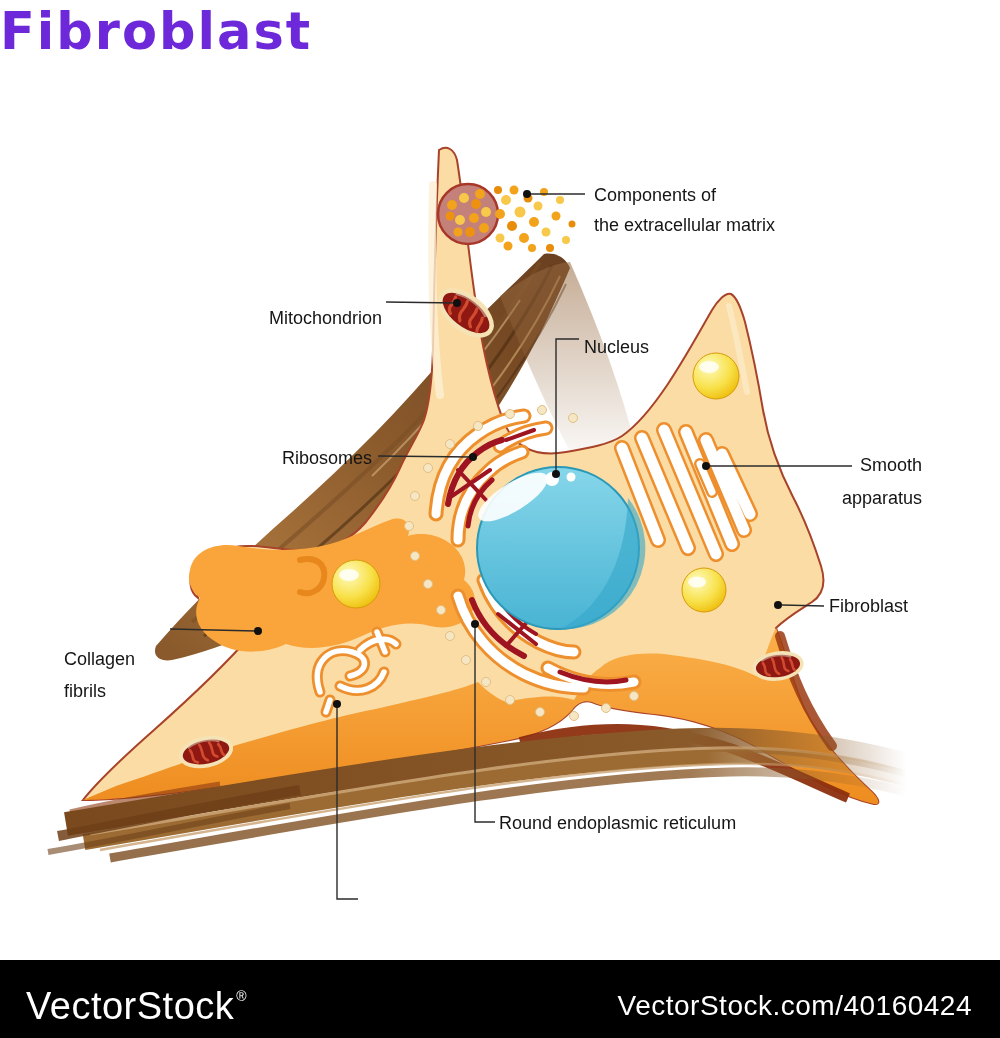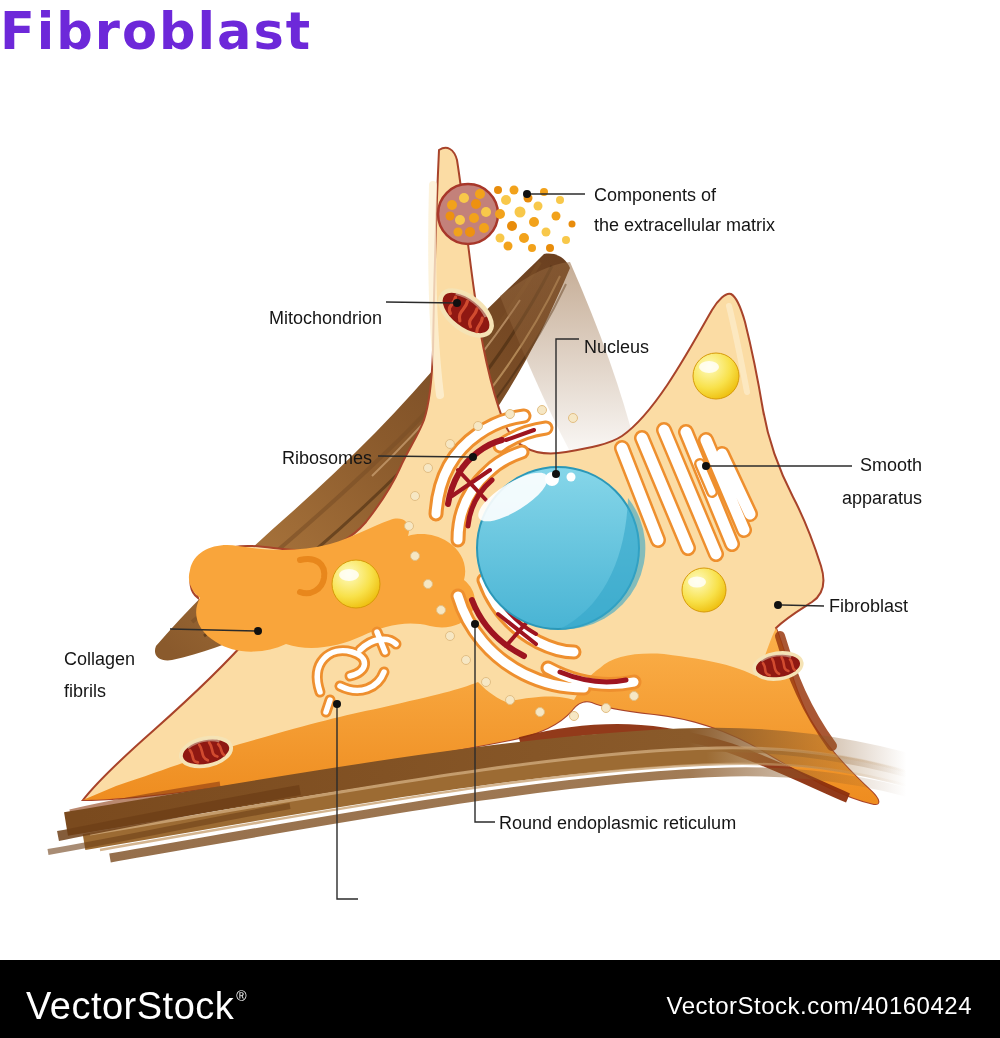--- a/index.html
+++ b/index.html
@@ -11,21 +11,21 @@
   svg.diagram{position:absolute;top:0;left:0;}
   .lbl{position:absolute;font-size:18px;line-height:30px;color:var(--label-text,#151515);
        white-space:nowrap;}
   .lbl.r{text-align:right;}
   .bar{position:absolute;left:0;top:960px;width:1000px;height:78px;
        background:var(--watermark-bg,#000);display:flex;align-items:center;
        justify-content:space-between;box-sizing:border-box;padding:14px 28px 0 26px;
        color:var(--watermark-text,#fff);}
   .brand{font-size:38px;letter-spacing:.5px;}
   .brand sup{font-size:14px;vertical-align:18px;margin-left:2px;}
-  .siteid{font-size:24px;letter-spacing:.5px;}
+  .siteid{font-size:28px;letter-spacing:.5px;}
   .er-o{fill:none;stroke:var(--organelle-outline-orange,#EE8F2E);stroke-width:15;stroke-linecap:round}
   .er-w{fill:none;stroke:#fff;stroke-width:9;stroke-linecap:round}
   .er-r{fill:none;stroke:var(--er-red,#9E1420);stroke-width:6;stroke-linecap:round}
   .er-r2{fill:none;stroke:var(--er-red,#9E1420);stroke-width:4;stroke-linecap:round}
   .golgi-o{fill:none;stroke:var(--organelle-outline-orange,#EE8F2E);stroke-width:16;stroke-linecap:round}
   .golgi-w{fill:none;stroke:#fff;stroke-width:11;stroke-linecap:round}
   .ser-o{fill:none;stroke:var(--organelle-outline-orange,#EE8F2E);stroke-width:11;stroke-linecap:round}
   .ser-w{fill:none;stroke:#fff;stroke-width:5.5;stroke-linecap:round}
   .leader{stroke:#2b2b2b;stroke-width:1.4;fill:none}
   .dot{fill:#101010}

